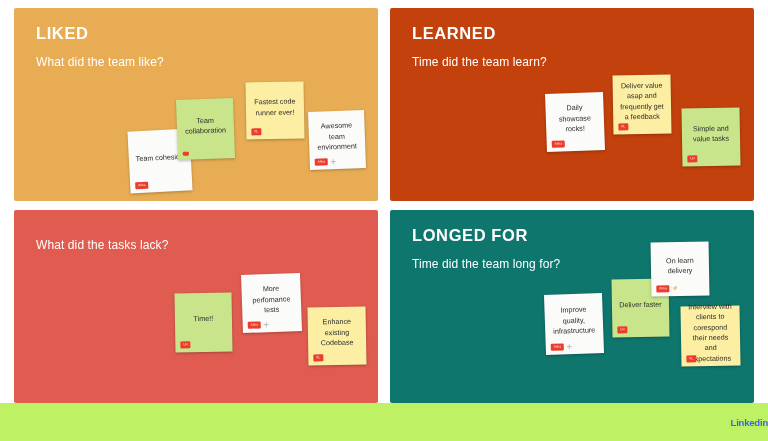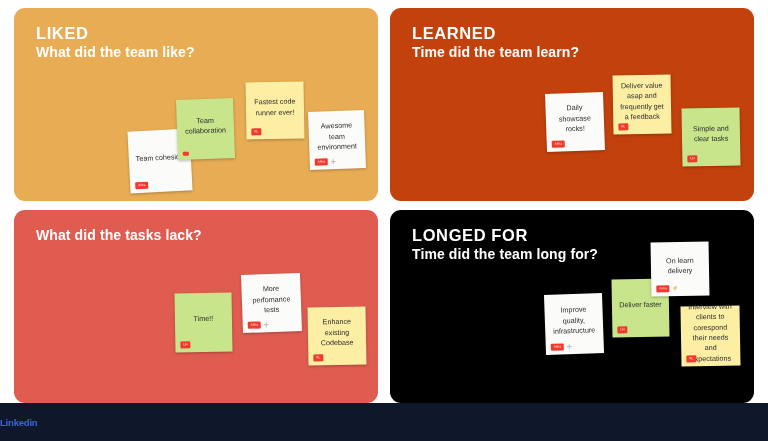--- a/index.html
+++ b/index.html
@@ -29,21 +29,21 @@
     height: 395px;
     display: grid;
     grid-template-columns: 1fr 1fr;
     grid-template-rows: 1fr 1fr;
     gap: 9px 12px;
   }
 
   .quadrant {
     position: relative;
     overflow: hidden;
-    border-radius: 11px;
+    border-radius: 2px;
   }
 
   .q-heading {
     position: absolute;
     left: 22px;
     top: 16px;
     z-index: 5;
     pointer-events: none;
   }
 
@@ -51,24 +51,24 @@
     color: #ffffff;
     font-size: 16.5px;
     font-weight: bold;
     letter-spacing: 0.6px;
     line-height: 1.15;
     white-space: nowrap;
   }
 
   .q-sub {
     color: #ffffff;
-    font-size: 14px;
-    font-weight: bold;
+    font-size: 12px;
+    font-weight: normal;
     letter-spacing: 0.1px;
-    margin-top: 1px;
+    margin-top: 12px;
     white-space: nowrap;
   }
 
   
   .notes-layer {
     position: absolute;
     inset: 0;
   }
 
   .note {
@@ -140,24 +140,24 @@
   .note-green  { background: #C8E58C; }
   .note-yellow { background: #FCEFA4; }
 
   
   #footer-bar {
     position: absolute;
     left: 0;
     bottom: 0;
     width: 768px;
     height: 38px;
-    background: #0f172a;
+    background: #bef264;
     display: flex;
     align-items: center;
-    justify-content: flex-start;
+    justify-content: flex-end;
   }
 
   #footer-brand {
     color: #3B66E0;
     font-size: 9.5px;
     font-weight: bold;
     letter-spacing: -0.2px;
   }
 </style>
 </head>
@@ -221,21 +221,21 @@
         </div>
 
         <div class="note note-yellow" style="left:223px; top:67px; width:58px; height:59px; transform:rotate(-1deg);">
           <div class="note-text">Deliver value asap and frequently get a feedback</div>
           <div class="note-footer">
             <span class="author-badge">KL</span>
           </div>
         </div>
 
         <div class="note note-green" style="left:292px; top:100px; width:58px; height:58px; transform:rotate(-1deg);">
-          <div class="note-text">Simple and clear tasks</div>
+          <div class="note-text">Simple and value tasks</div>
           <div class="note-footer">
             <span class="author-badge">LH</span>
           </div>
         </div>
 
       </div>
     </div>
 
     <div class="quadrant" style="background:#E05C50;">
       <div class="q-heading">
@@ -261,21 +261,21 @@
         <div class="note note-yellow" style="left:294px; top:97px; width:58px; height:58px; transform:rotate(-1deg);">
           <div class="note-text">Enhance existing Codebase</div>
           <div class="note-footer">
             <span class="author-badge">KL</span>
           </div>
         </div>
 
       </div>
     </div>
 
-    <div class="quadrant" style="background:#000000;">
+    <div class="quadrant" style="background:#0f766e;">
       <div class="q-heading">
         <div class="q-title">LONGED FOR</div>
         <div class="q-sub">Time did the team long for?</div>
       </div>
       <div class="notes-layer">
 
         <div class="note note-white" style="left:155px; top:84px; width:58px; height:60px; transform:rotate(-2deg);">
           <div class="note-text">Improve quality, infrastructure</div>
           <div class="note-footer">
             <span class="author-badge">Alina</span>

